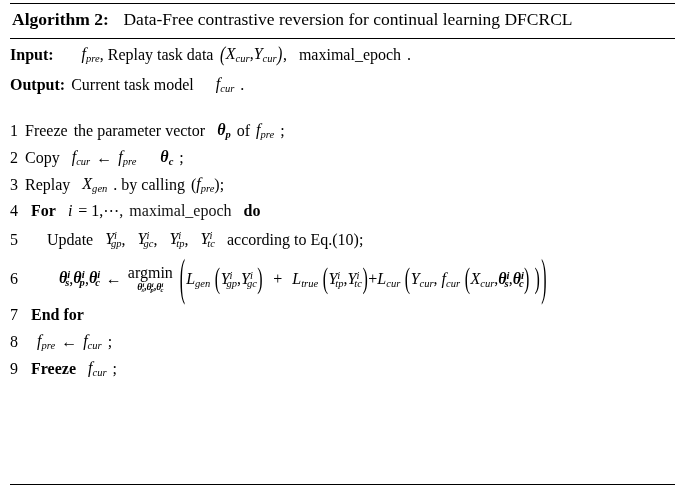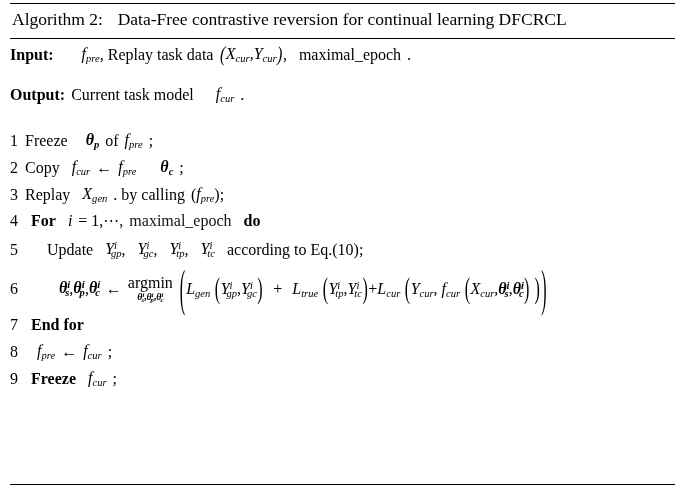--- a/index.html
+++ b/index.html
@@ -28,21 +28,21 @@
   }
   .rule.top { margin-top: 3px; }
   .rule.mid { margin-top: 2px; }
   .rule.bottom { position: absolute; left: 10px; right: 10px; bottom: 3px; }
 
   .title-row {
     font-size: 17.5px;
     padding: 5px 2px 5px 2px;
     line-height: 1.25;
   }
-  .title-row .algo-name { font-weight: normal; text-align: center; }
+  .title-row .algo-name { font-weight: bold; text-align: center; }
   .title-row .algo-caption { font-weight: normal; }
 
   .body {
     padding-top: 6px;
     font-size: 16px;
     line-height: 1.15;
   }
   .line {
     display: flex;
     align-items: center;
@@ -143,21 +143,21 @@
   <div class="title-row">
     <span class="algo-name">Algorithm 2:</span>
     <span class="sp-s"></span>
     <span class="algo-caption">Data-Free contrastive reversion for continual learning DFCRCL</span>
   </div>
 
   <hr class="rule mid">
 
   <div class="body">
 
-    <div class="line" style="margin-bottom:20px;">
+    <div class="line" style="margin-bottom:10px;">
       <span class="b">Input:</span>
       <span class="sp-s"></span>
       <span class="sp-l"></span>
       <span class="mi">f<span class="sb">pre</span></span>
       <span>, Replay task data</span>
       <span class="sp-s"></span>
       <span class="mi"><span class="smparen">(</span><span class="mi">X<span class="sb">cur</span></span><span class="up">,</span><span class="mi">Y<span class="sb">cur</span></span><span class="smparen">)</span></span>
       <span>,</span>
       <span class="sp-m"></span>
       <span>maximal_epoch</span>
@@ -172,20 +172,21 @@
       <span class="sp-l"></span>
       <span class="mi">f<span class="sb">cur</span></span>
       <span class="sp-s"></span>
       <span>.</span>
     </div>
 
     <div class="line" style="margin-bottom:7px;">
       <span class="lineno">1</span>
       <span>Freeze</span>
       <span class="sp-s"></span>
+      <span>the parameter vector</span>
       <span class="sp-m"></span>
       <span class="mbi">θ<span class="sb">p</span></span>
       <span class="sp-s"></span>
       <span>of</span>
       <span class="sp-s"></span>
       <span class="mi">f<span class="sb">pre</span></span>
       <span class="sp-s"></span>
       <span>;</span>
     </div>
 

